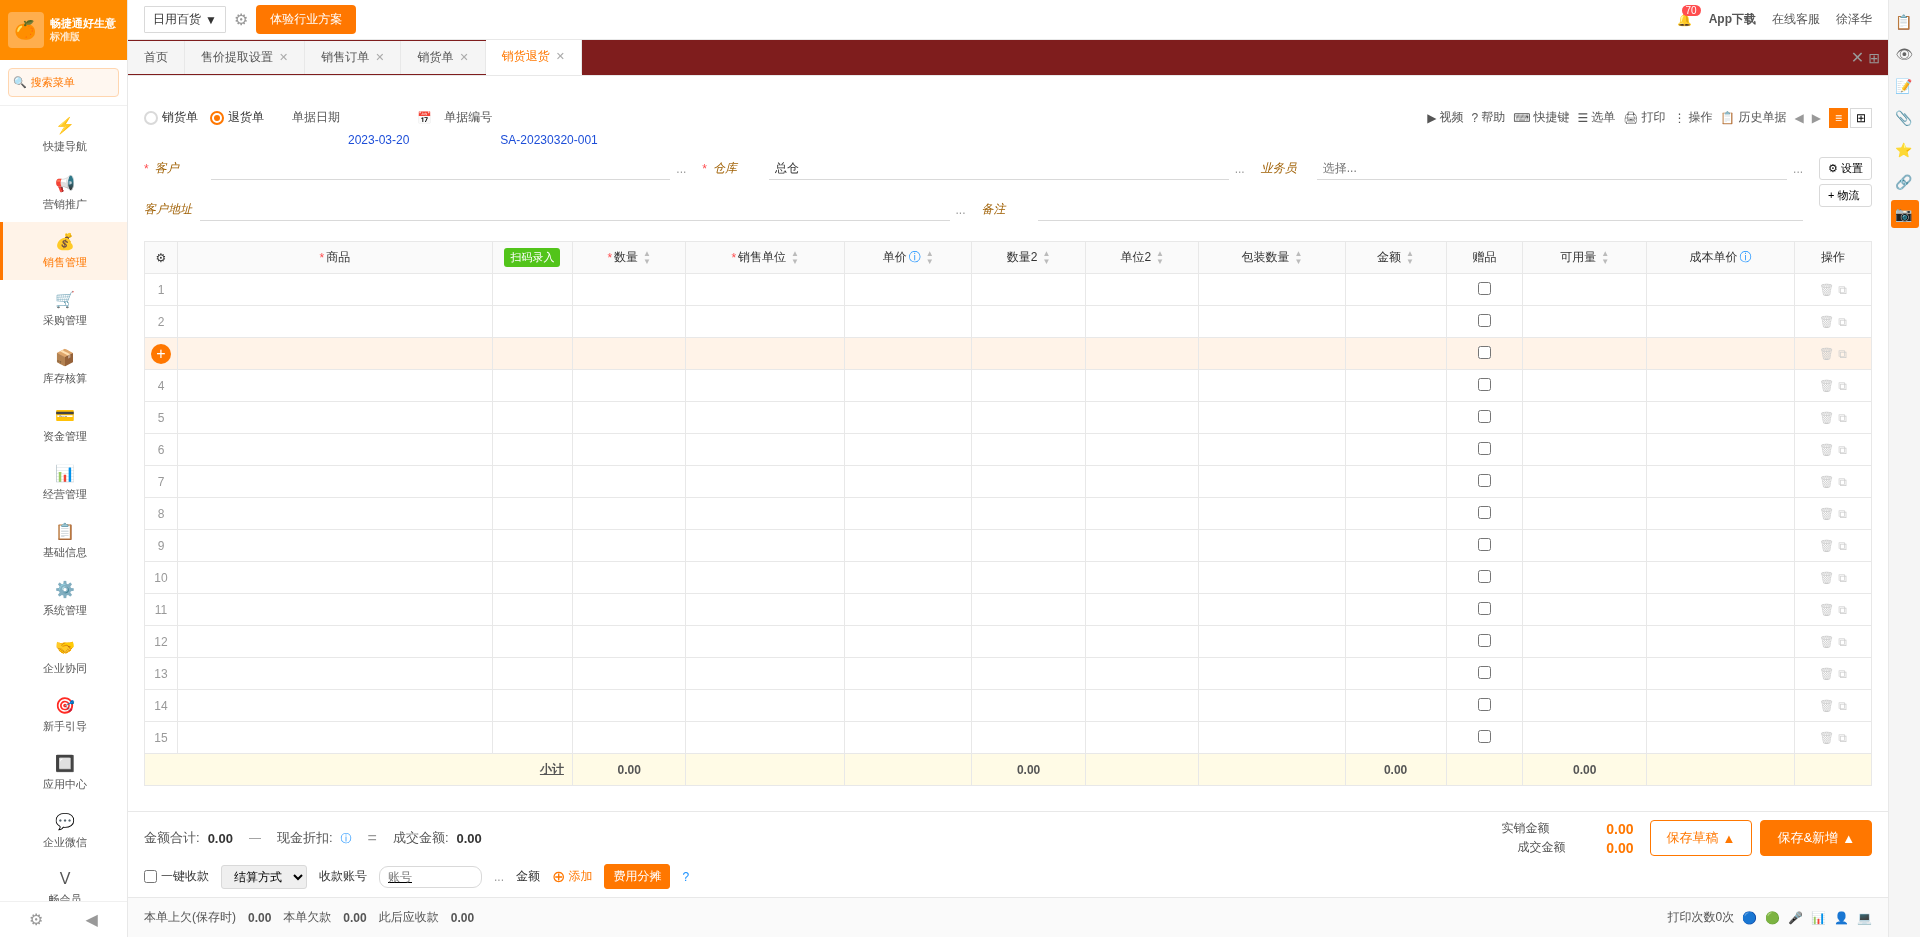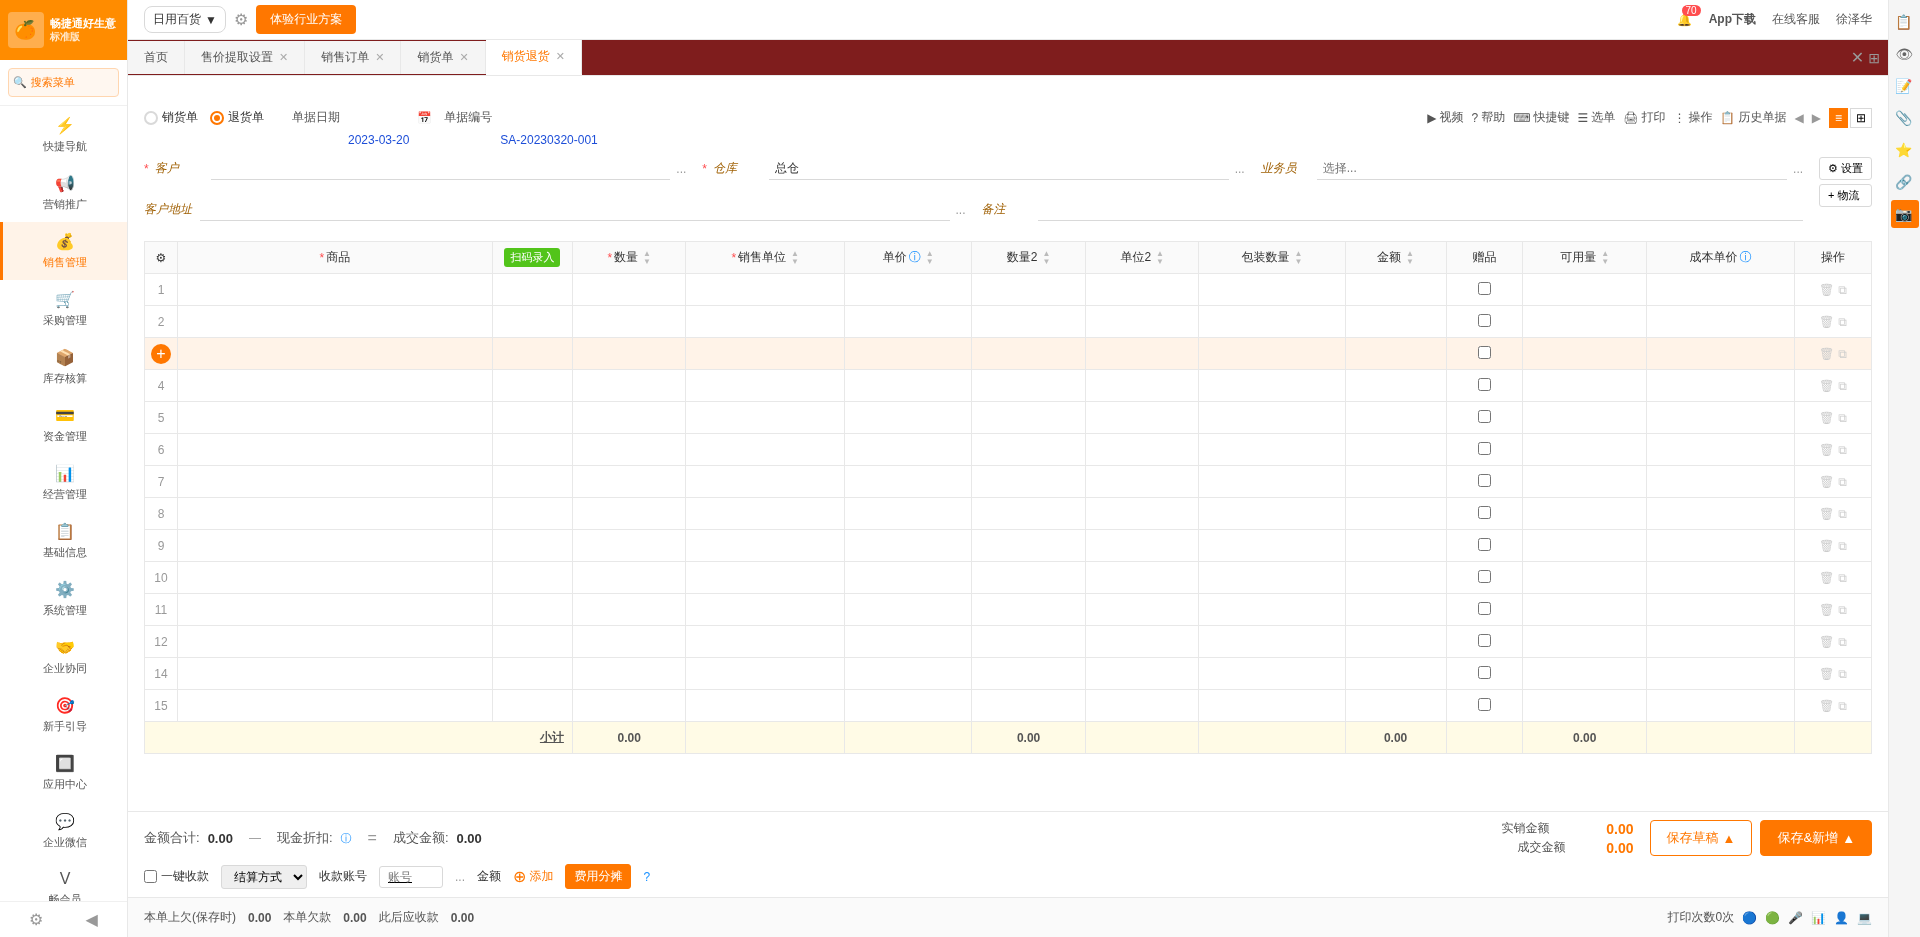--- a/index.html
+++ b/index.html
@@ -19,21 +19,21 @@
     .sidebar-item.active { background: #fff3e8; color: #ff7700; border-left-color: #ff7700; }
     .sidebar-item-icon { font-size: 16px; }
     .sidebar-bottom { border-top: 1px solid #f0f0f0; padding: 8px; display: flex; justify-content: space-around; }
     
     
     .main-content { flex: 1; display: flex; flex-direction: column; overflow: hidden; }
     
     
     .top-bar { background: #fff; height: 40px; display: flex; align-items: center; justify-content: space-between; padding: 0 16px; border-bottom: 1px solid #e8e8e8; flex-shrink: 0; }
     .top-bar-left { display: flex; align-items: center; gap: 8px; }
-    .top-bar-select { border: 1px solid #d9d9d9; border-radius: 8px; padding: 4px 8px; font-size: 12px; background: #fff; cursor: pointer; display: flex; align-items: center; gap: 4px; }
+    .top-bar-select { border: 1px solid #d9d9d9; border-radius: 1px; padding: 4px 8px; font-size: 12px; background: #fff; cursor: pointer; display: flex; align-items: center; gap: 4px; }
     .top-bar-gear { color: #999; cursor: pointer; font-size: 16px; }
     .top-bar-btn { background: #ff7700; color: #fff; border: none; border-radius: 4px; padding: 6px 14px; font-size: 12px; cursor: pointer; }
     .top-bar-right { display: flex; align-items: center; gap: 16px; color: #555; font-size: 12px; }
     .top-bar-badge { position: relative; cursor: pointer; }
     .badge-num { position: absolute; top: -8px; right: -8px; background: #ff4d4f; color: #fff; border-radius: 10px; font-size: 10px; padding: 0 4px; min-width: 16px; text-align: center; }
     
     
     .tab-bar { background: #7f1d1d; display: flex; align-items: center; border-bottom: 1px solid #e8e8e8; flex-shrink: 0; }
     .tab { padding: 8px 16px; cursor: pointer; font-size: 12px; color: #555; border-right: 1px solid #e8e8e8; display: flex; align-items: center; gap: 6px; background: #f5f5f5; white-space: nowrap; }
     .tab.active { background: #fff; color: #ff7700; border-bottom: 2px solid #fff; position: relative; }
@@ -648,20 +648,36 @@
                 <td></td>
                 <td></td>
                 <td></td>
                 <td></td>
                 <td><input type="checkbox" style=""></td>
                 <td></td>
                 <td></td>
                 <td><span class="delete-icon" style="cursor:pointer;color:#ccc;margin-right:4px;">🗑</span><span class="copy-icon" style="cursor:pointer;color:#ccc;">⧉</span></td>
               </tr>
               <tr>
+                <td class="row-num">13</td>
+                <td></td>
+                <td></td>
+                <td></td>
+                <td></td>
+                <td></td>
+                <td></td>
+                <td></td>
+                <td></td>
+                <td></td>
+                <td><input type="checkbox" style=""></td>
+                <td></td>
+                <td></td>
+                <td><span class="delete-icon" style="cursor:pointer;color:#ccc;margin-right:4px;">🗑</span><span class="copy-icon" style="cursor:pointer;color:#ccc;">⧉</span></td>
+              </tr>
+              <tr>
                 <td class="row-num">14</td>
                 <td></td>
                 <td></td>
                 <td></td>
                 <td></td>
                 <td></td>
                 <td></td>
                 <td></td>
                 <td></td>
                 <td></td>
@@ -747,21 +763,21 @@
       </div>
       <div class="footer-row2">
         <label class="checkbox-label">
           <input type="checkbox" style="">
           <span>一键收款</span>
         </label>
         <select style="border:1px solid #d9d9d9;border-radius:3px;padding:3px 8px;font-size:12px;">
           <option>结算方式</option>
         </select>
         <span>收款账号</span>
-        <input type="text" placeholder="账号" style="border: 1px solid rgb(217, 217, 217); border-radius: 3px; padding: 3px 8px; font-size: 12px; width: 64px; text-decoration: underline;">
+        <input type="text" placeholder="账号" style="border: 1px solid rgb(217, 217, 217); border-radius: 9px; padding: 3px 8px; font-size: 12px; width: 103px; text-decoration: underline;">
         <span style="cursor:pointer;color:#999;">...</span>
         <span>金额</span>
         <span class="add-fee-btn">
           <span style="color:#ff7700;font-size:16px;">⊕</span>
           <span>添加</span>
         </span>
         <button class="footer-btn primary">费用分摊</button>
         <span style="color:#1890ff;cursor:pointer;">?</span>
       </div>
     </div>

